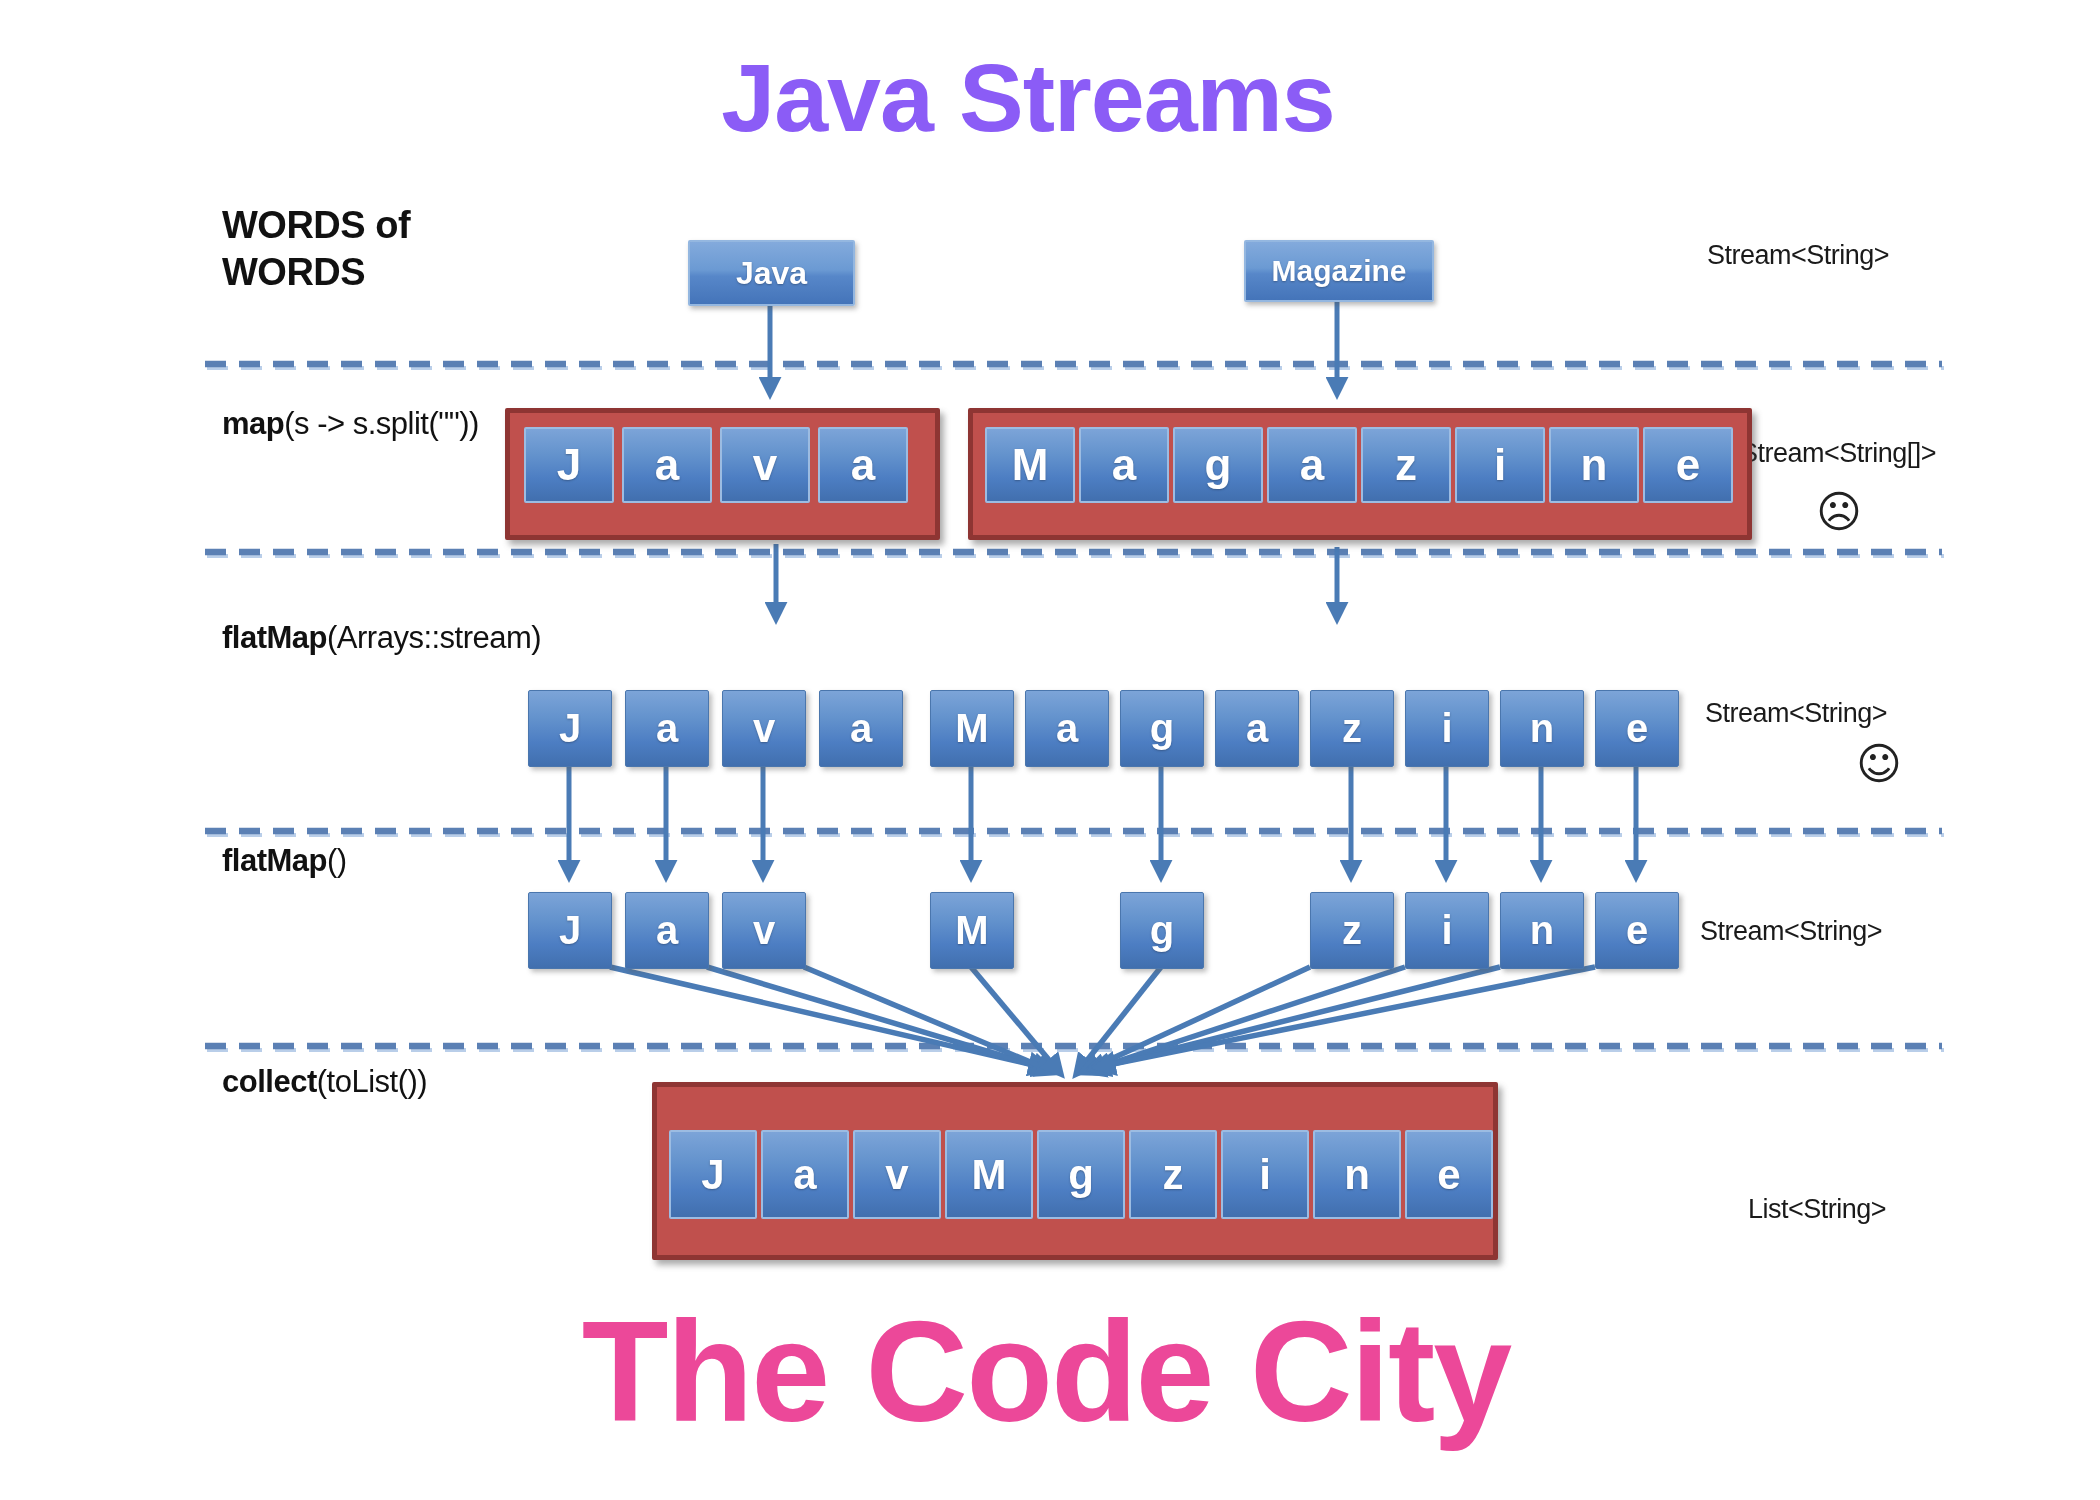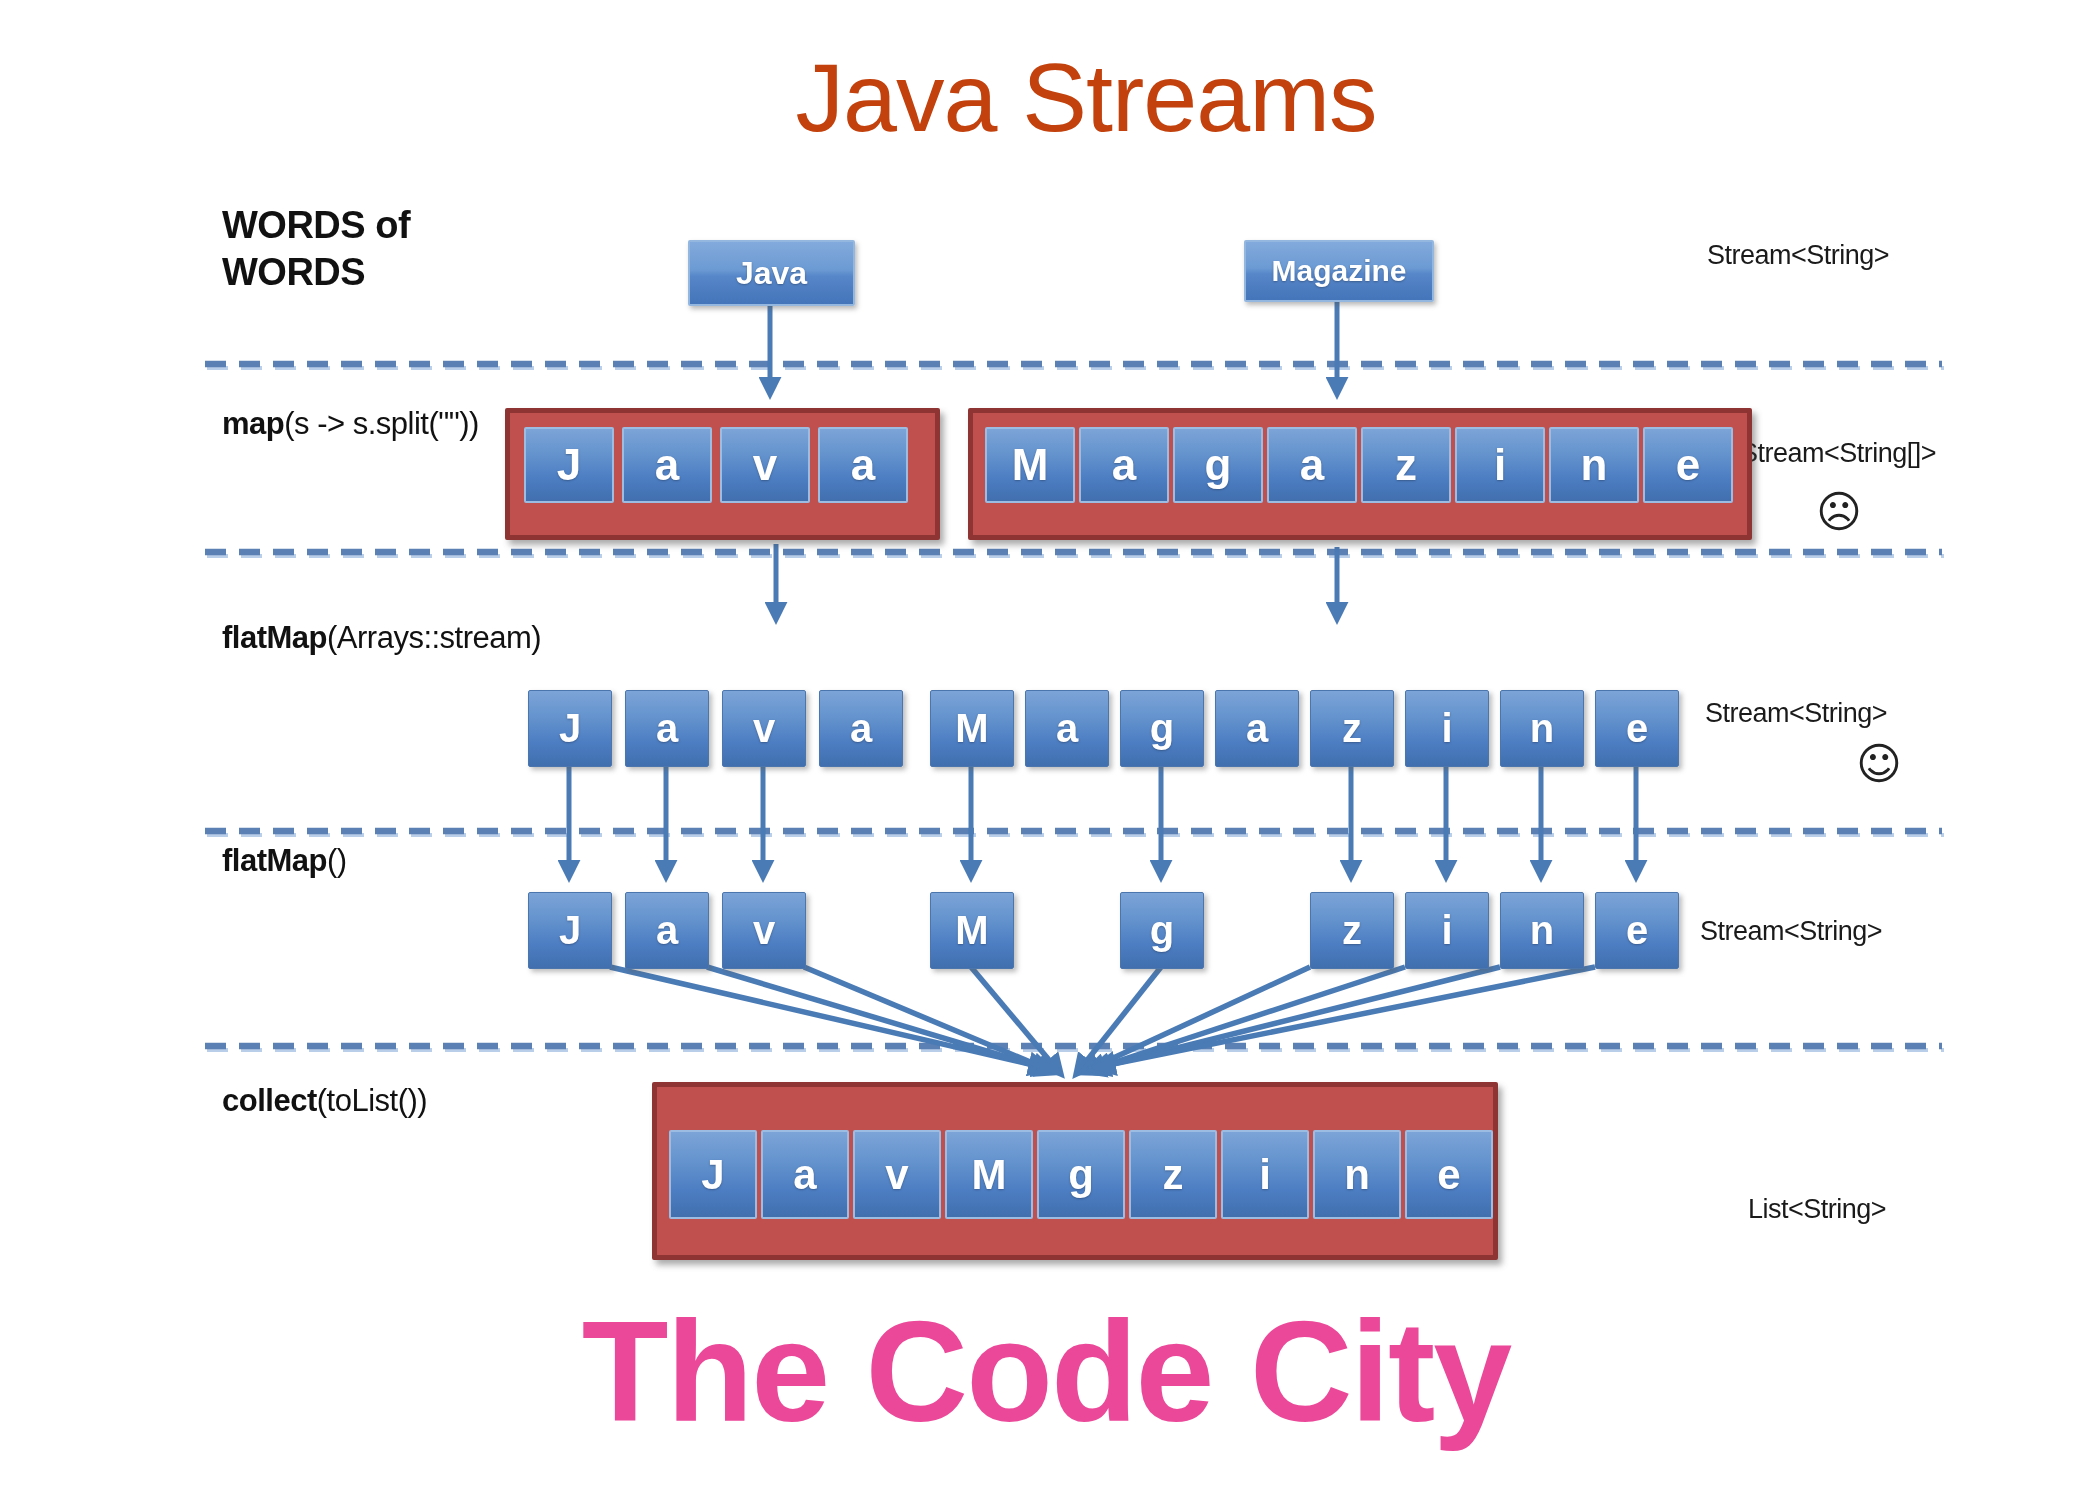--- a/index.html
+++ b/index.html
@@ -2,22 +2,22 @@
 <html><head>
 <meta charset="utf-8">
 <style>
   html,body{margin:0;padding:0;background:#ffffff;}
   #canvas{
     position:relative;width:2100px;height:1500px;background:#ffffff;overflow:hidden;
     font-family:"Liberation Sans",sans-serif;
   }
   
   .big-title{
-    position:absolute;left:671px;top:40px;width:830px;text-align:center;
-    font-size:97px;font-weight:400;color:#c2410c;line-height:115px;letter-spacing:-1px;
+    position:absolute;left:613px;top:40px;width:830px;text-align:center;
+    font-size:97px;font-weight:700;color:#8b5cf6;line-height:115px;letter-spacing:-1px;
   }
   .footer-title{
     position:absolute;left:396px;top:1296px;width:1300px;text-align:center;
     font-size:142px;font-weight:700;color:#ec4899;line-height:152px;letter-spacing:-2px;
   }
   
   .stream-words{
     position:absolute;left:222px;top:202px;font-size:38px;font-weight:700;color:#111;
     line-height:47px;letter-spacing:-0.5px;
   }
@@ -121,21 +121,21 @@
 
   <div class="op-label" style="top:406px;">
     <span class="op-name">map</span><span class="op-args">(s -&gt; s.split(""))</span>
   </div>
   <div class="op-label" style="top:620px;">
     <span class="op-name">flatMap</span><span class="op-args">(Arrays::stream)</span>
   </div>
   <div class="op-label" style="top:843px;">
     <span class="op-name">flatMap</span><span class="op-args">()</span>
   </div>
-  <div class="op-label" style="top:1064px;margin-top:19px;">
+  <div class="op-label" style="top:1064px;">
     <span class="op-name">collect</span><span class="op-args">(toList())</span>
   </div>
 
   <div class="type-label" style="left:1707px;top:240px;">Stream&lt;String&gt;</div>
   <div class="type-label" style="left:1740px;top:438px;">Stream&lt;String[]&gt;</div>
   <div class="type-label" style="left:1705px;top:698px;">Stream&lt;String&gt;</div>
   <div class="type-label" style="left:1700px;top:916px;">Stream&lt;String&gt;</div>
   <div class="type-label" style="left:1748px;top:1194px;">List&lt;String&gt;</div>
 
   <div class="emoticon" style="left:1816px;top:490px;">☹</div>

